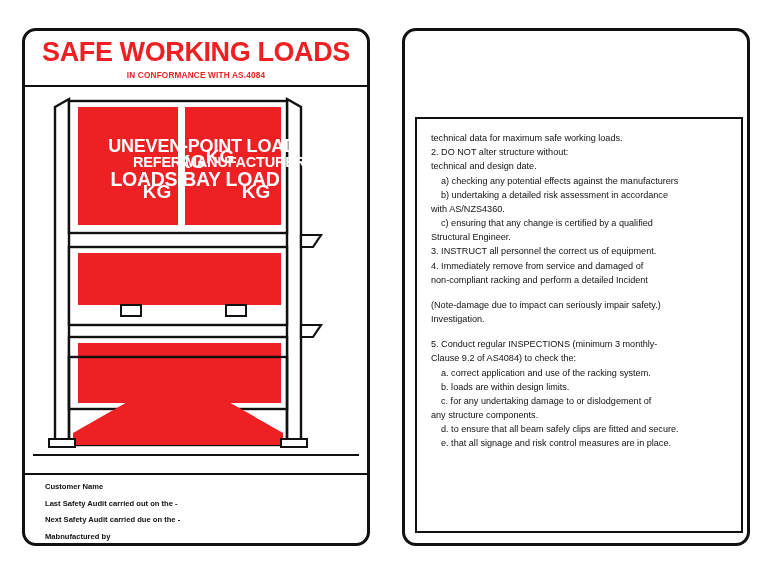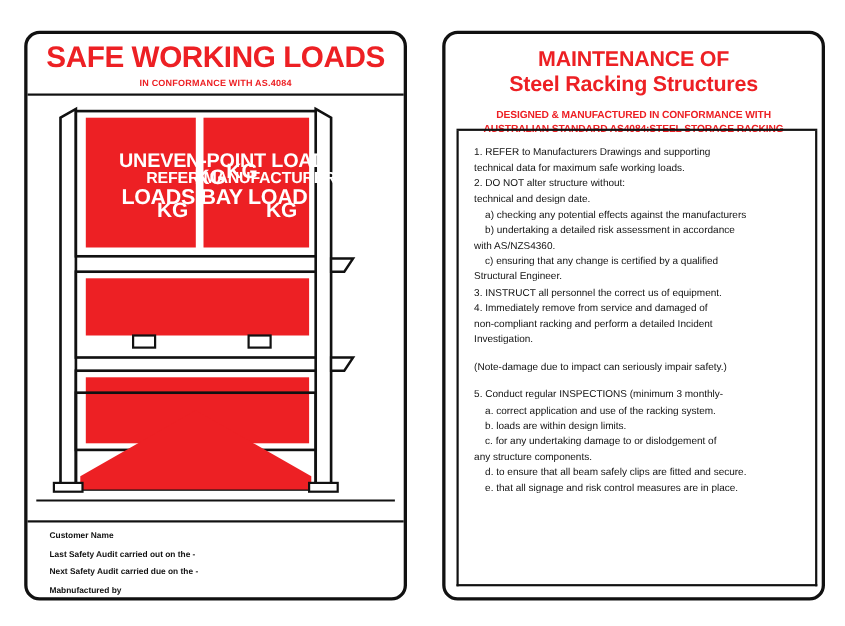--- a/index.html
+++ b/index.html
@@ -186,45 +186,39 @@
 
     <div class="swl-foot">
       <div class="foot-line">Customer Name</div>
       <div class="foot-line">Last Safety Audit carried out on the  -</div>
       <div class="foot-line">Next Safety Audit carried due on the -</div>
       <div class="foot-line">Mabnufactured by</div>
     </div>
   </div>
 
   <div class="card" id="right-card">
-    <div class="mt-head">
-      <div class="mt-t1">MAINTENANCE OF</div>
-      <div class="mt-t2">Steel Racking Structures</div>
-      <div class="mt-sub">DESIGNED &amp; MANUFACTURED IN CONFORMANCE WITH</div>
-      <div class="mt-sub" style="margin-top:0">AUSTRALIAN STANDARD AS4084:STEEL STORAGE RACKING</div>
-    </div>
 
     <div class="mt-rule"></div>
 
     <div class="mt-body" id="mt-body">
-        <div class="bl">1. REFER to Manufacturers Drawings and supporting</div>
         <div class="bl">technical data for maximum safe working loads.</div>
         <div class="bl">2. DO NOT alter structure without:</div>
         <div class="bl">technical and design date.</div>
         <div class="bl ind">a) checking any potential effects against the manufacturers</div>
         <div class="bl ind">b) undertaking a detailed risk assessment in accordance</div>
         <div class="bl">with AS/NZS4360.</div>
         <div class="bl ind">c) ensuring that any change is certified by a qualified</div>
         <div class="bl">Structural Engineer.</div>
         <div class="bl">3. INSTRUCT all personnel the correct us of equipment.</div>
         <div class="bl">4. Immediately remove from service and damaged of</div>
         <div class="bl">non-compliant racking and perform a detailed Incident</div>
+        <div class="bl gap">(Note-damage due to impact can seriously impair safety.)</div>
         <div class="bl">Investigation.</div>
-        <div class="bl gap">(Note-damage due to impact can seriously impair safety.)</div>
         <div class="bl gap">5. Conduct regular INSPECTIONS (minimum 3 monthly-</div>
+        <div class="bl">Clause 9.2 of AS4084) to check the:</div>
         <div class="bl ind">a. correct application and use of the racking system.</div>
         <div class="bl ind">b. loads are within design limits.</div>
         <div class="bl ind">c. for any undertaking damage to or dislodgement of</div>
         <div class="bl">any structure components.</div>
         <div class="bl ind">d. to ensure that all beam safely clips are fitted and secure.</div>
         <div class="bl ind">e. that all signage and risk control measures are in place.</div>
       </div>
   </div>
 
 </div>

